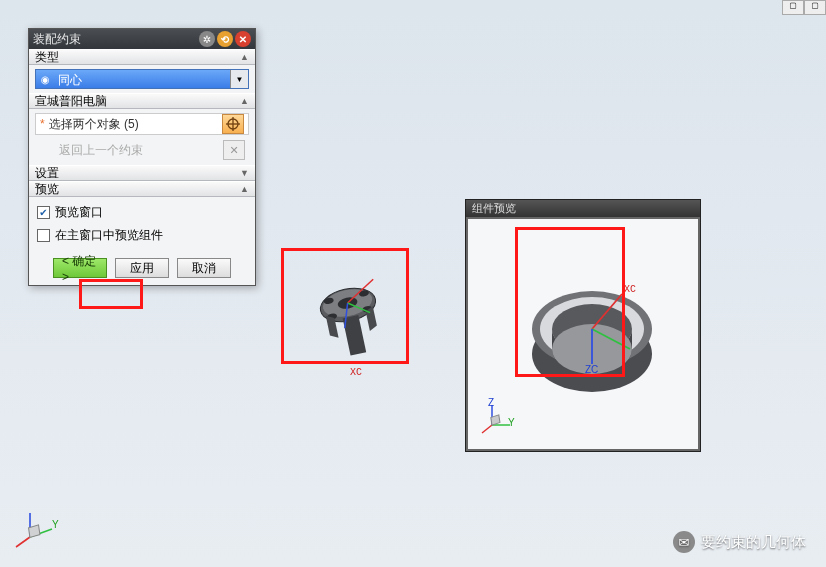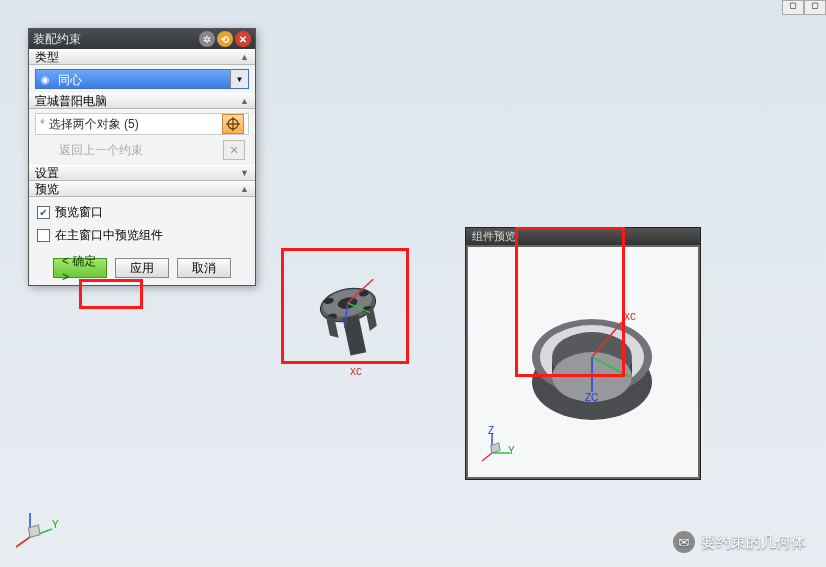--- a/index.html
+++ b/index.html
@@ -43,21 +43,21 @@
     
     .btn-bar { display: flex; gap: 8px; justify-content: center; padding: 7px 6px; background: #f3f4f5; }
     .btn { width: 54px; height: 20px; border: 1px solid #888; background: linear-gradient(180deg,#fafafa,#ddd); font-size: 12px; cursor: pointer; display: flex; align-items: center; justify-content: center; }
     .btn-ok { background: linear-gradient(180deg,#9ee86a,#6ec838); border-color: #4a9020; color: #1a4008; padding-left: 8px; }
     
     .red-box { position: absolute; border: 3px solid #ff1818; pointer-events: none; }
     .rb1 { left: 79px; top: 279px; width: 64px; height: 30px; }
     .rb2 { left: 281px; top: 248px; width: 128px; height: 116px; }
     .rb3 { left: 515px; top: 227px; width: 110px; height: 150px; }
     
-    .prev-window { position: absolute; left: 465px; top: 199px; width: 236px; background: #3b3d40; border: 1px solid #222; margin-top: 28px; }
+    .prev-window { position: absolute; left: 465px; top: 199px; width: 236px; background: #3b3d40; border: 1px solid #222; }
     .prev-tb { height: 17px; background: linear-gradient(180deg,#555,#333); color: #ddd; font-size: 11px; padding: 1px 6px; }
     .prev-body { height: 234px; background: #f5f7f9; border: 2px solid #666; position: relative; }
     
     .vp-part { position: absolute; }
     .ring { left: 62px; top: 40px; }
     .coupler { position: absolute; left: 300px; top: 265px; }
     
     .axis-label { font-size: 10px; font-family: Arial; position: absolute; }
     .ax-x { color: #d02020; font-family: Liberation Mono, monospace; }
     .ax-y { color: #20a020; }

